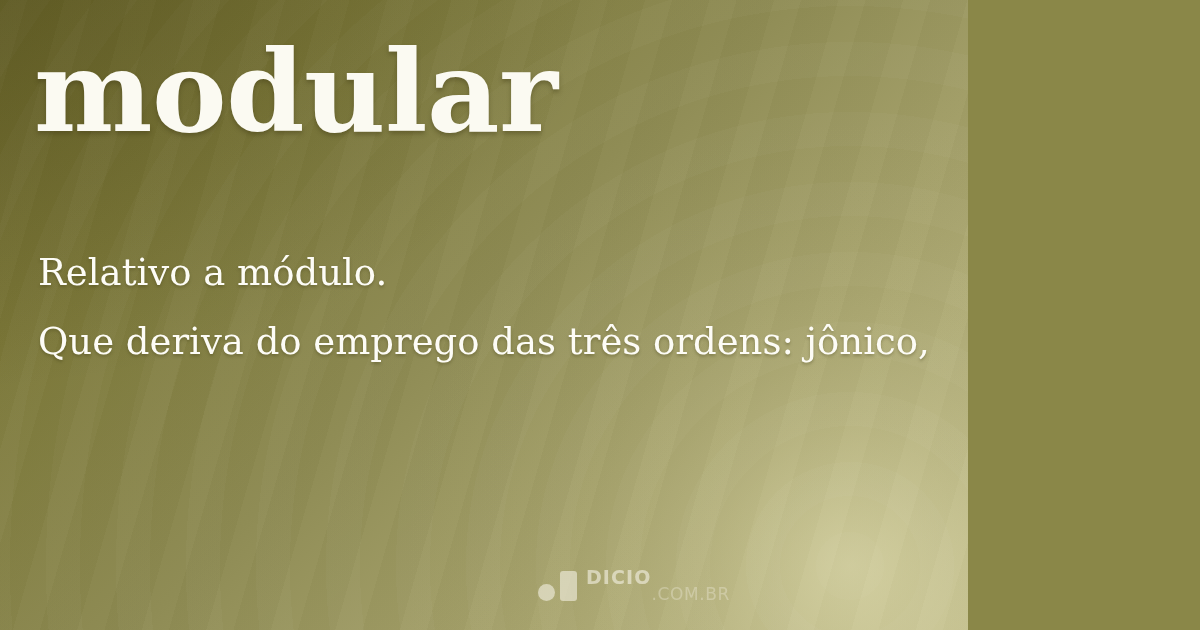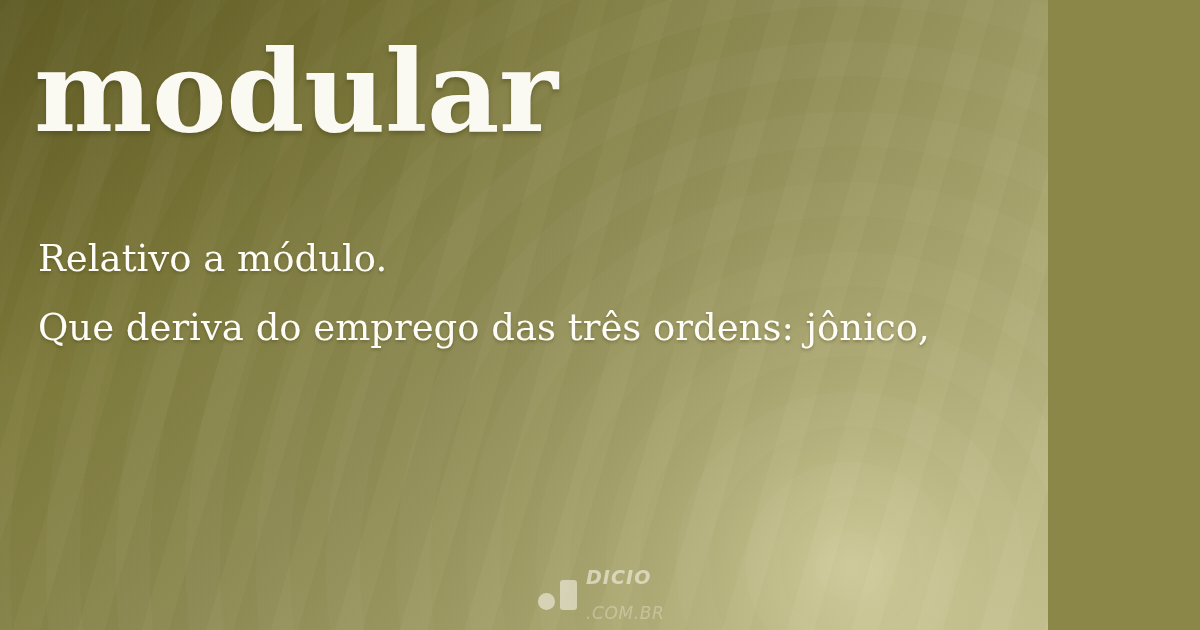--- a/index.html
+++ b/index.html
@@ -11,21 +11,21 @@
   }
 
   body {
     font-family:"DejaVu Serif", serif;
     background:#8a8748;
   }
 
   
   .card{
     position:relative;
-    width:1048px;
+    width:968px;
     height:630px;
     overflow:hidden;
     
     background:
       linear-gradient(135deg,
         #6f6a2c 0%,
         #7c7839 22%,
         #8d8a52 48%,
         #a8a46d 74%,
         #c2be8c 100%);
@@ -102,21 +102,21 @@
     line-height:1;
     letter-spacing:-0.5px;
     color:#fbfaf2;
     text-shadow:0 3px 4px rgba(60,56,18,0.38);
     white-space:nowrap;
   }
 
   .definition{
     position:absolute;
     left:38px;
-    top:224px;
+    top:238px;
     width:1050px;
     font-family:"DejaVu Serif", serif;
     font-weight:400;
     font-size:37px;
     line-height:69px;
     color:#fdfcf6;
     text-shadow:0 2px 3px rgba(62,58,20,0.34);
   }
   .definition .line{
     display:block;
@@ -146,23 +146,22 @@
     background:#f2efe0;
   }
   .mark-bar{
     width:17px;
     height:30px;
     border-radius:3px;
     background:#f2efe0;
   }
   .logo-text{
     display:flex;
-    flex-direction:column;
+    flex-direction:row;
     line-height:1;
-    font-style:italic;
   }
   .logo-main{
     font-family:"DejaVu Sans", sans-serif;
     font-weight:700;
     font-size:19px;
     letter-spacing:1.1px;
     color:#f4f1e3;
   }
   .logo-sub{
     font-family:"DejaVu Sans", sans-serif;

